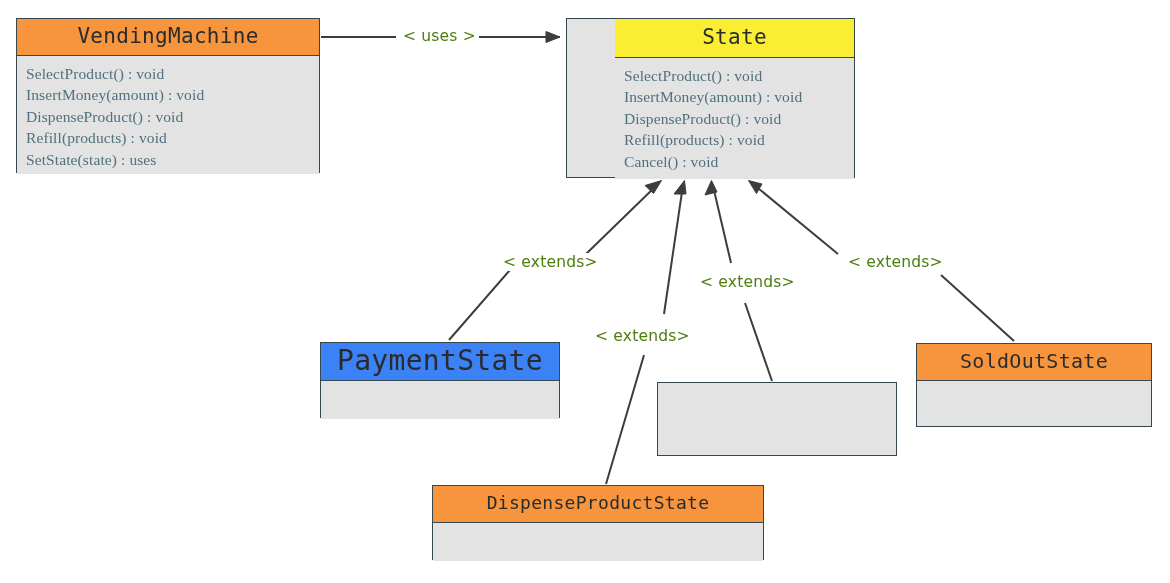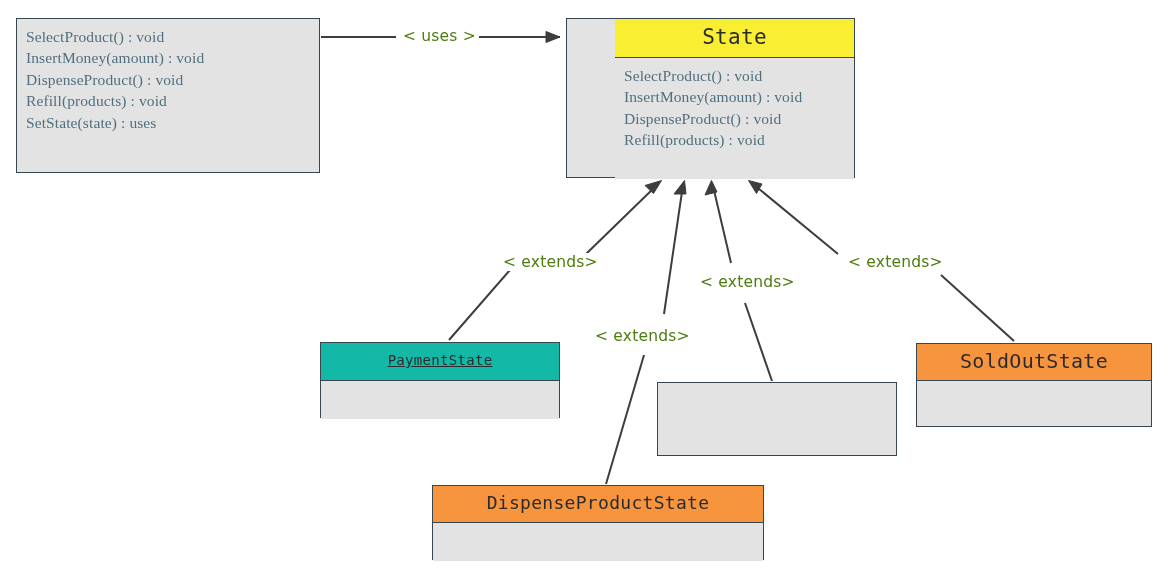--- a/index.html
+++ b/index.html
@@ -103,41 +103,43 @@
     </g>
   </svg>
 
   <div class="edge-label" style="left: 400px; top: 27px;">&lt; uses &gt;</div>
   <div class="edge-label" style="left: 500px; top: 253px;">&lt; extends&gt;</div>
   <div class="edge-label" style="left: 592px; top: 327px;">&lt; extends&gt;</div>
   <div class="edge-label" style="left: 697px; top: 273px;">&lt; extends&gt;</div>
   <div class="edge-label" style="left: 845px; top: 253px;">&lt; extends&gt;</div>
 
   <div class="uml-class" style="left: 16px; top: 18px; width: 304px; height: 155px;">
+    <div class="uml-header" style="background: rgb(247, 148, 62); height: 37px; line-height: 34px; font-size: 21px;">VendingMachine</div>
     <div class="uml-body" style="height: 118px;">
         <div class="uml-method">SelectProduct() : void</div>
         <div class="uml-method">InsertMoney(amount) : void</div>
         <div class="uml-method">DispenseProduct() : void</div>
         <div class="uml-method">Refill(products) : void</div>
         <div class="uml-method">SetState(state) : uses</div>
       </div>
   </div>
 
   <div class="uml-class" style="left: 566px; top: 18px; width: 289px; height: 160px; padding-left: 48px;">
     <div class="uml-header" style="background: rgb(250, 238, 50); height: 39px; line-height: 36px; font-size: 21px;">State</div>
     <div class="uml-body" style="height: 121px;">
         <div class="uml-method">SelectProduct() : void</div>
         <div class="uml-method">InsertMoney(amount) : void</div>
         <div class="uml-method">DispenseProduct() : void</div>
         <div class="uml-method">Refill(products) : void</div>
+        <div class="uml-method">Cancel() : void</div>
       </div>
   </div>
 
   <div class="uml-class" style="left: 320px; top: 342px; width: 240px; height: 76px;">
-    <div class="uml-header" style="background: #14b8a6; height: 38px; line-height: 35px; font-size: 14px; text-decoration: underline;">PaymentState</div>
+    <div class="uml-header" style="background: #3b82f6; height: 38px; line-height: 35px; font-size: 28px;">PaymentState</div>
     <div class="uml-body empty" style="height: 38px;"></div>
   </div>
 
   <div class="uml-class" style="left: 657px; top: 382px; width: 240px; height: 74px;">
     <div class="uml-body empty" style="height: 37px;"></div>
   </div>
 
   <div class="uml-class" style="left: 916px; top: 343px; width: 236px; height: 84px;">
     <div class="uml-header" style="background: rgb(247, 148, 62); height: 37px; line-height: 34px; font-size: 20px;">SoldOutState</div>
     <div class="uml-body empty" style="height: 38px;"></div>

